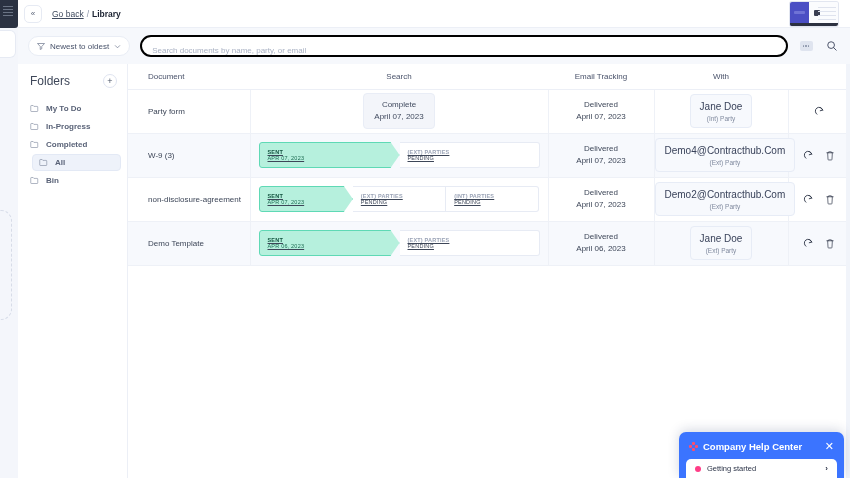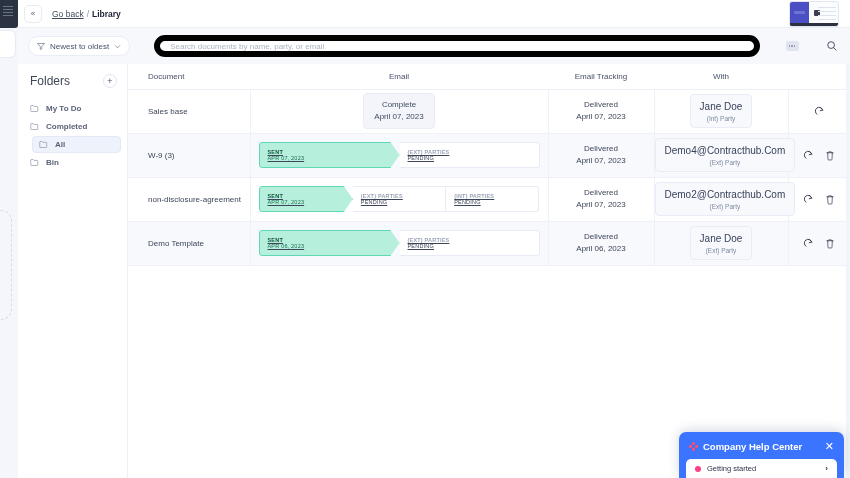--- a/index.html
+++ b/index.html
@@ -69,30 +69,30 @@
     position: absolute; right: 2px; height: 1px; background: #dfe3ee; width: 18px;
   }
   .thumb .t-bottom {
     position: absolute; left: 0; bottom: 0; width: 100%; height: 3px; background: #2c3140;
   }
 
   
   .toolbar {
     position: absolute; left: 18px; top: 28px; right: 0; height: 36px;
     background: #f6f8fc; display: flex; align-items: center; padding: 0 10px;
-    gap: 24px;
+    gap: 10px;
   }
   .sort-pill {
     height: 20px; background: #ffffff; border: 1px solid #e9edf5; border-radius: 10px;
     display: flex; align-items: center; gap: 5px; padding: 0 8px;
     font-size: 8px; color: #48526a; cursor: pointer;
   }
   .searchbox {
-    flex: 1; height: 22px; background: #ffffff; border: 6px solid #000000;
-    border-radius: 11px; display: flex; align-items: center; padding: 0 10px;
+    flex: 1; height: 22px; background: #ffffff; border: 2px solid #000000;
+    border-radius: 11px; display: flex; align-items: flex-end; padding: 0 10px;
     position: relative;
   }
   .searchbox input {
     border: none; outline: none; background: transparent; width: 100%;
     font-size: 8px; color: #4a5368; font-family: "Liberation Sans", sans-serif;
   }
   .searchbox input::placeholder { color: #aab2c4; }
   .tb-icon {
     width: 16px; height: 16px; display: flex; align-items: center; justify-content: center;
     color: #5c6party; cursor: pointer; flex: 0 0 auto;
@@ -310,20 +310,28 @@
         <span class="plus-btn">+</span>
       </div>
       <div class="folder-list" id="folder-list">
           <div class="folder-item">
             <span class="folder-ico">
               <svg width="9" height="9" viewBox="0 0 18 18">
                 <path d="M1.5 4.2a1.2 1.2 0 011.2-1.2h3.6l1.5 1.8h6.5a1.2 1.2 0 011.2 1.2v7.8a1.2 1.2 0 01-1.2 1.2H2.7a1.2 1.2 0 01-1.2-1.2z" fill="none" stroke="#7b859a" stroke-width="1.2"></path>
               </svg>
             </span>
             <span>My To Do</span>
+          </div>
+          <div class="folder-item">
+            <span class="folder-ico">
+              <svg width="9" height="9" viewBox="0 0 18 18">
+                <path d="M1.5 4.2a1.2 1.2 0 011.2-1.2h3.6l1.5 1.8h6.5a1.2 1.2 0 011.2 1.2v7.8a1.2 1.2 0 01-1.2 1.2H2.7a1.2 1.2 0 01-1.2-1.2z" fill="none" stroke="#7b859a" stroke-width="1.2"></path>
+              </svg>
+            </span>
+            <span>In-Progress</span>
           </div>
           <div class="folder-item">
             <span class="folder-ico">
               <svg width="9" height="9" viewBox="0 0 18 18">
                 <path d="M1.5 4.2a1.2 1.2 0 011.2-1.2h3.6l1.5 1.8h6.5a1.2 1.2 0 011.2 1.2v7.8a1.2 1.2 0 01-1.2 1.2H2.7a1.2 1.2 0 01-1.2-1.2z" fill="none" stroke="#7b859a" stroke-width="1.2"></path>
               </svg>
             </span>
             <span>Completed</span>
           </div>
           <div class="folder-item active">
@@ -350,29 +358,29 @@
         <colgroup>
           <col style="width:122px">
             <col style="width:298px">
             <col style="width:106px">
           <col style="width:134px">
             <col style="width:">
         </colgroup>
         <thead>
           <tr>
             <th class="doc-h">Document</th>
-            <th>Email</th>
+            <th>Search</th>
             <th>Email Tracking</th>
             <th>With</th>
             <th></th>
           </tr>
         </thead>
         <tbody id="table-body">
             <tr class="">
-              <td class="doc"><span>Sales base</span></td>
+              <td class="doc"><span>Party form</span></td>
               <td class="status">
                 <div style="text-align:center"><span class="complete-badge"><span style="display:block">Complete</span><span style="display:block">April 07, 2023</span></span></div>
               </td>
               <td class="track">
                 <div>Delivered</div>
                 <div>April 07, 2023</div>
               </td>
               <td class="with"><span class="party-badge"><span class="pname" style="display:block">Jane Doe</span><span class="prole" style="display:block">(Int) Party</span></span></td>
               <td class="acts"><span class="act-ico">
                   <svg width="11" height="11" viewBox="0 0 20 20">

